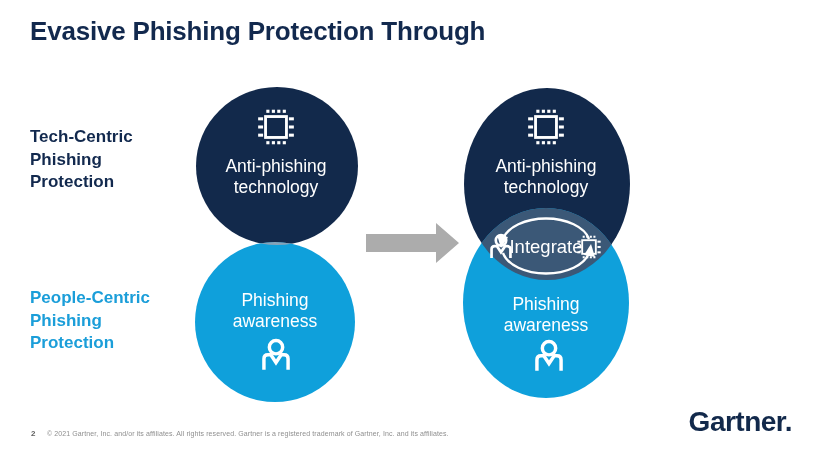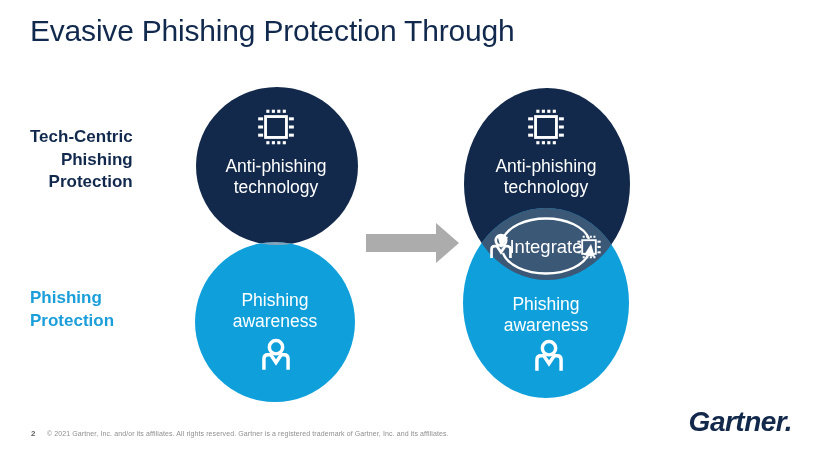--- a/index.html
+++ b/index.html
@@ -3,53 +3,54 @@
 <meta charset="utf-8">
 <style>
   html,body{margin:0;padding:0;}
   body{
     width:825px;height:450px;position:relative;overflow:hidden;
     background:#ffffff;font-family:"Liberation Sans",sans-serif;
     -webkit-font-smoothing:antialiased;
   }
   .abs{position:absolute;}
   .title{
-    left:30px;top:16px;font-size:30px;font-weight:normal;color:#12294E;
+    left:30px;top:16px;font-size:26px;font-weight:bold;color:#12294E;
     line-height:30px;white-space:nowrap;letter-spacing:-0.2px;
   }
   .side-label{
     font-size:17px;font-weight:bold;line-height:22.5px;white-space:nowrap;
   }
-  .side-label.tech{left:30px;top:126px;color:#12294E;text-align:right;}
+  .side-label.tech{left:30px;top:126px;color:#12294E;}
   .side-label.people{left:30px;top:287px;color:#1B9ED9;}
   svg.diagram{left:0;top:0;width:825px;height:450px;}
   svg text{font-family:"Liberation Sans",sans-serif;}
   .circle-label{font-size:17.5px;fill:#ffffff;text-anchor:middle;}
   .integrate-label{font-size:18.5px;fill:#ffffff;text-anchor:middle;}
   .footer-page{left:31px;top:429px;font-size:8px;font-weight:bold;color:#5f5f5f;}
   .footer-copy{left:47px;top:430px;font-size:7px;color:#8f8f8f;letter-spacing:0.1px;}
   .logo{
     right:33px;top:407px;font-size:28px;font-weight:bold;color:#12294B;
-    letter-spacing:-0.5px;line-height:30px;font-style:italic;
+    letter-spacing:-0.5px;line-height:30px;
   }
   .logo .mark{font-size:28px;}
 </style>
 </head>
 <body>
 
 <div class="abs title">
   <div>Evasive Phishing Protection Through</div>
 </div>
 
 <div class="abs side-label tech">
   <div>Tech-Centric</div>
   <div>Phishing</div>
   <div>Protection</div>
 </div>
 <div class="abs side-label people">
+  <div>People-Centric</div>
   <div>Phishing</div>
   <div>Protection</div>
 </div>
 
 <svg class="abs diagram" viewBox="0 0 825 450">
   <defs>
     <g id="chip" fill="#ffffff">
       <rect x="-11" y="-11" width="22" height="22" fill="none" stroke="#ffffff" stroke-width="3"></rect>
       <rect x="-10.2" y="-18.2" width="3.3" height="3.3"></rect>
         <rect x="-4.4" y="-18.2" width="3.3" height="3.3"></rect>

